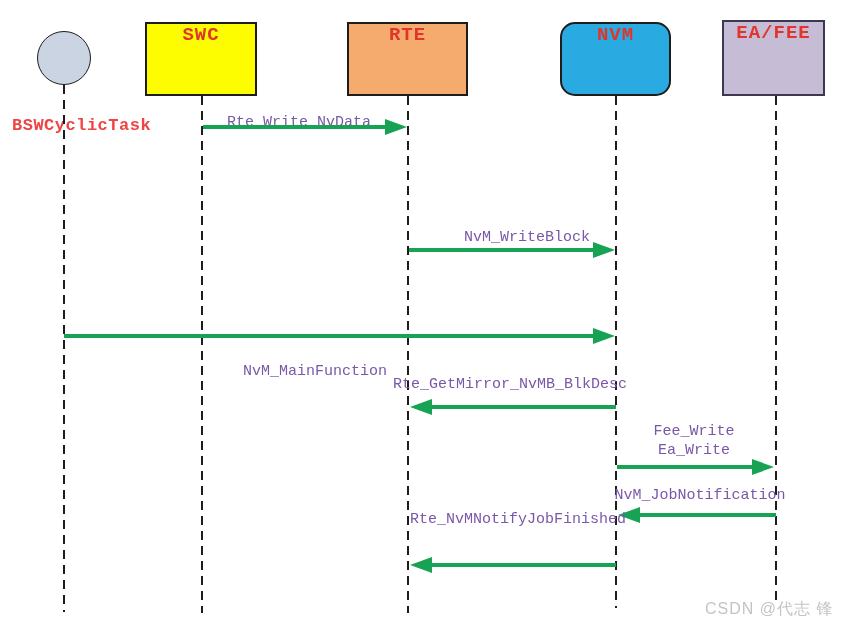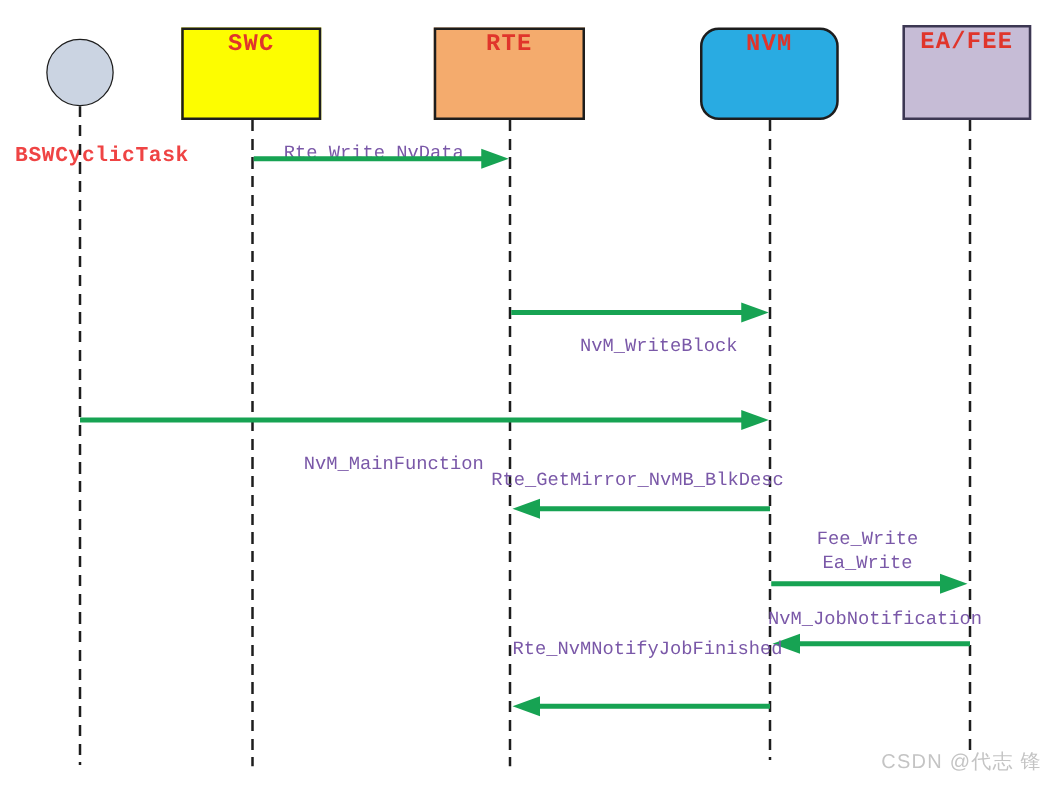--- a/index.html
+++ b/index.html
@@ -83,21 +83,21 @@
     color: #7a58a8;
     white-space: nowrap;
     line-height: 16px;
   }
 
   
   .m0-label { left: 299px; top: 103px; margin-top: 12px; }
   .m0-line  { left: 203px; top: 125px; width: 184px; }
   .m0-head  { left: 385px; top: 119px; }
   
-  .m1-label { left: 527px; top: 230px; margin-top: 40px; }
+  .m1-label { left: 527px; top: 230px; }
   .m1-line  { left: 409px; top: 248px; width: 186px; }
   .m1-head  { left: 593px; top: 242px; }
   
   .m2-label { left: 315px; top: 318px; margin-top: 46px; }
   .m2-line  { left: 64px;  top: 334px; width: 531px; }
   .m2-head  { left: 593px; top: 328px; }
   
   .m3-label { left: 510px; top: 377px; }
   .m3-line  { left: 430px; top: 405px; width: 186px; }
   .m3-head  { left: 410px; top: 399px; }

